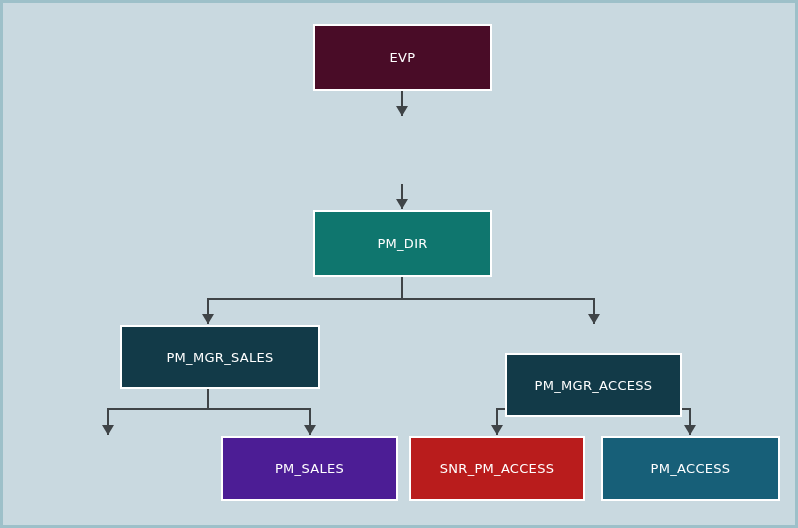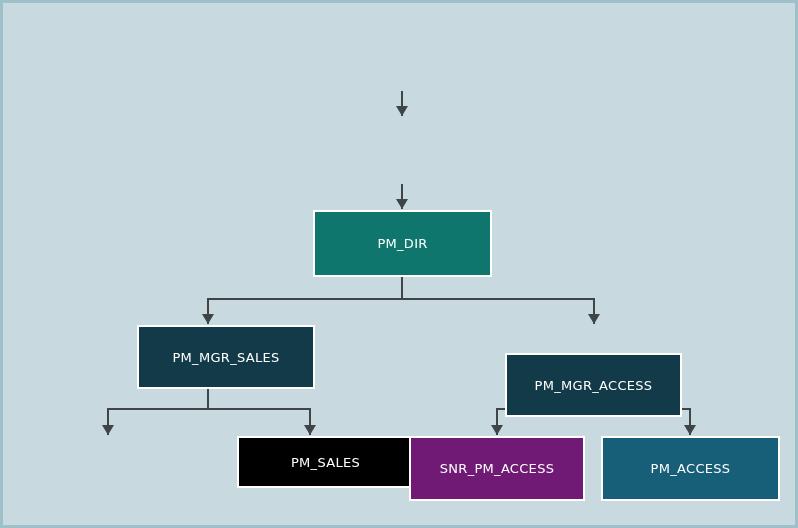--- a/index.html
+++ b/index.html
@@ -71,36 +71,39 @@
     <line x1="105" y1="406" x2="307" y2="406"></line>
     <line x1="105" y1="405" x2="105" y2="432" marker-end="url(#arrow)"></line>
     <line x1="307" y1="405" x2="307" y2="432" marker-end="url(#arrow)"></line>
 
     <line x1="591" y1="386" x2="591" y2="406"></line>
     <line x1="494" y1="406" x2="687" y2="406"></line>
     <line x1="494" y1="405" x2="494" y2="432" marker-end="url(#arrow)"></line>
     <line x1="687" y1="405" x2="687" y2="432" marker-end="url(#arrow)"></line>
   </svg>
 
+  <div class="node" style="left: 310px; top: 21px; width: 179px; height: 67px; background-color: rgb(73, 12, 39);">
+    <span>EVP</span>
+  </div>
 
 
   <div class="node" style="left: 310px; top: 207px; width: 179px; height: 67px; background-color: #0f766e;">
     <span>PM_DIR</span>
   </div>
 
-  <div class="node" style="left: 134px; top: 322px; width: 178px; height: 64px; background-color: rgb(18, 58, 72);">
+  <div class="node" style="left: 117px; top: 322px; width: 200px; height: 64px; background-color: rgb(18, 58, 72);">
     <span>PM_MGR_SALES</span>
   </div>
   <div class="node" style="left: 502px; top: 322px; width: 177px; height: 64px; background-color: rgb(18, 58, 72); margin-top: 28px;">
     <span>PM_MGR_ACCESS</span>
   </div>
 
-  <div class="node" style="left: 218px; top: 433px; width: 177px; height: 52px; background-color: #000000; margin-left: 16px;">
+  <div class="node" style="left: 218px; top: 433px; width: 177px; height: 65px; background-color: #4c1d95;">
     <span>PM_SALES</span>
   </div>
-  <div class="node" style="left: 406px; top: 433px; width: 176px; height: 65px; background-color: #701a75;">
+  <div class="node" style="left: 406px; top: 433px; width: 176px; height: 65px; background-color: #b91c1c;">
     <span>SNR_PM_ACCESS</span>
   </div>
   <div class="node" style="left: 598px; top: 433px; width: 179px; height: 65px; background-color: rgb(23, 95, 120);">
     <span>PM_ACCESS</span>
   </div>
 
 </div>
 
 </body></html>

